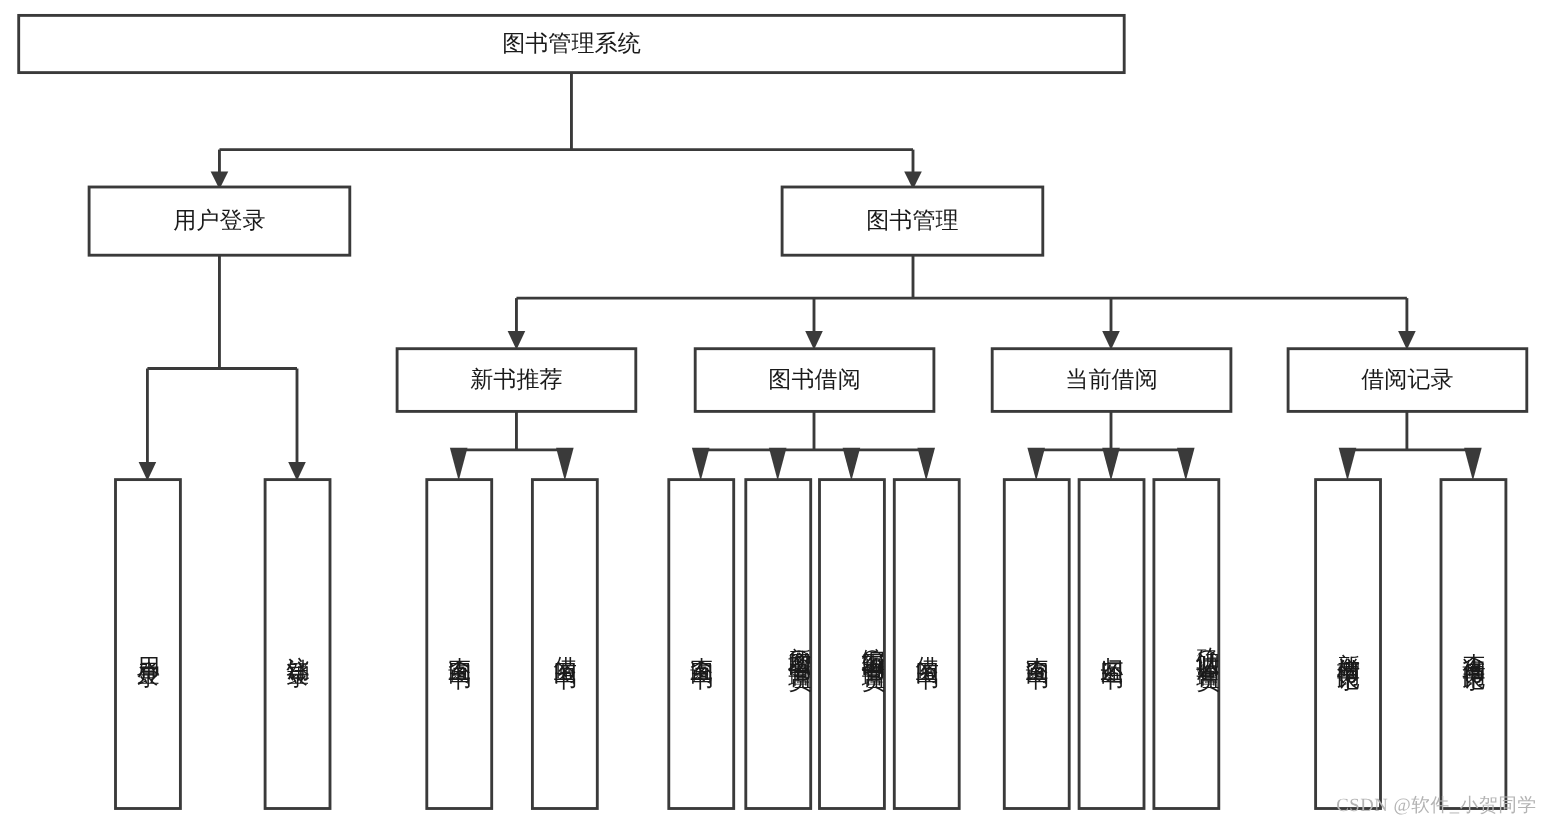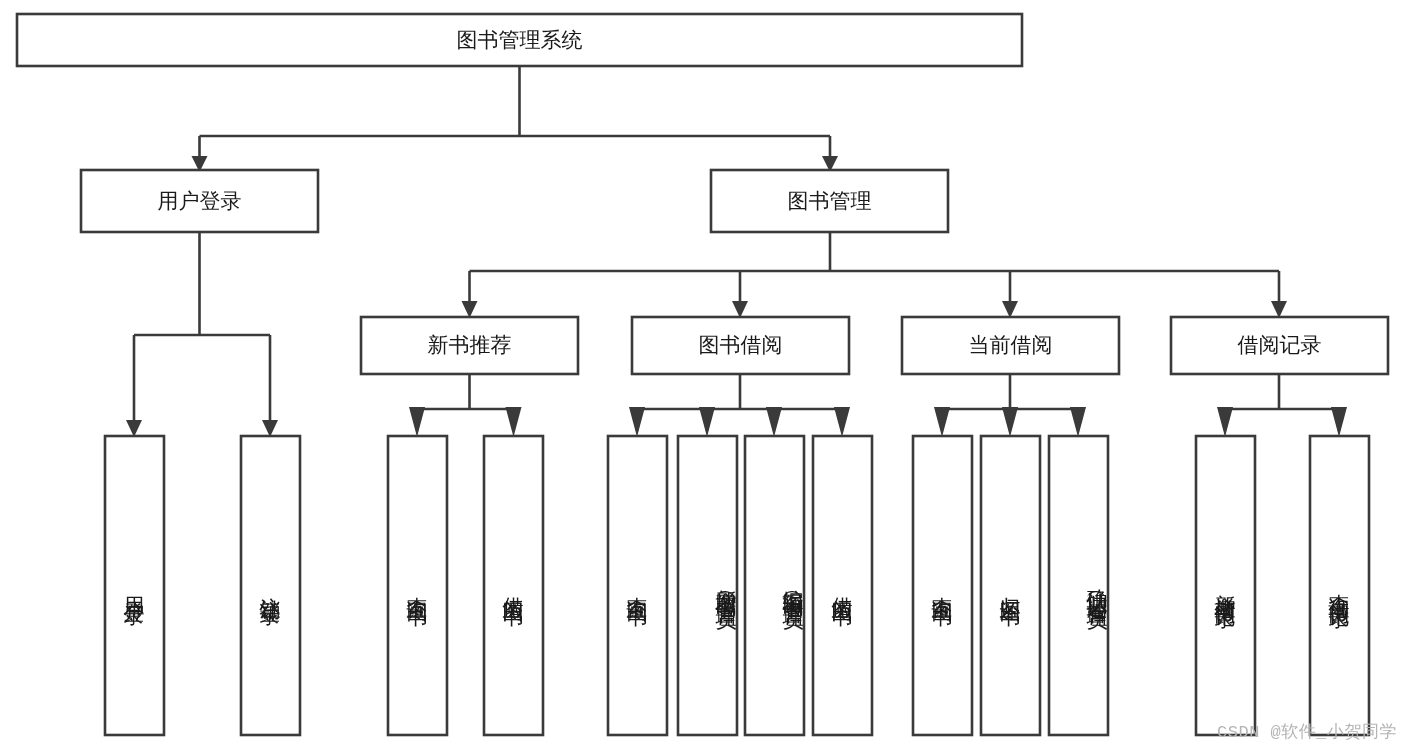--- a/index.html
+++ b/index.html
@@ -60,21 +60,21 @@
     letter-spacing: 3px;
     display: flex;
     align-items: center;
     justify-content: center;
     pointer-events: none;
   }
   .watermark {
     position: absolute;
     right: 8px;
     bottom: 4px;
-    font-family: Liberation Mono, monospace;
+    font-family: Liberation Serif, serif;
     font-size: 17px;
     color: #b4b4b4;
     letter-spacing: 0.5px;
     white-space: nowrap;
   }
 </style>
 </head>
 <body>
 
 <div id="diagram-root">

